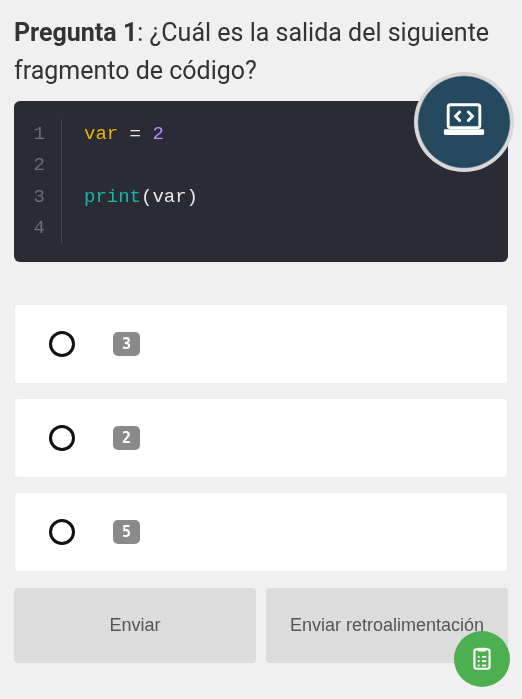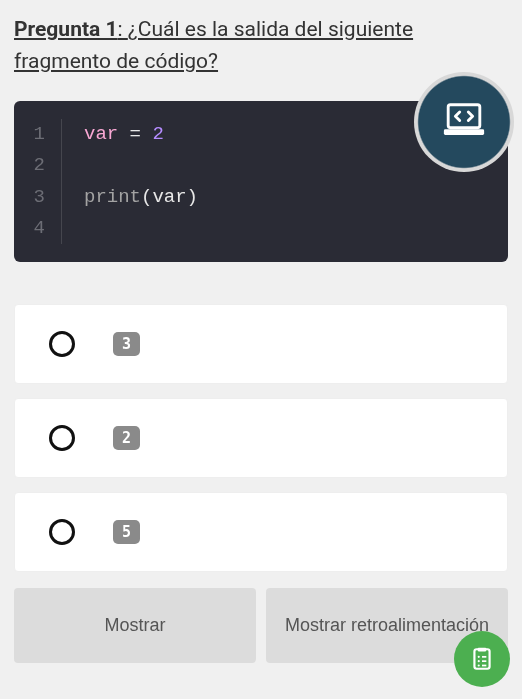--- a/index.html
+++ b/index.html
@@ -6,25 +6,24 @@
 body {
   font-family: -apple-system, BlinkMacSystemFont, "Segoe UI", Roboto, Arial, sans-serif;
   background: #f0f0f0;
   width: 522px;
   height: 699px;
   overflow: hidden;
   position: relative;
   padding: 14px;
 }
 .question-header {
-  font-size: 21px;
+  font-size: 25px;
   color: #333;
   line-height: 1.5;
-  margin-bottom: 24px;
-  text-decoration: underline;
+  margin-bottom: 12px;
 }
 .question-header .bold {
   font-weight: 700;
 }
 .code-block {
   background: #2a2b35;
   border-radius: 6px;
   padding: 18px 20px 18px 0;
   font-family: "SFMono-Regular", Consolas, "Liberation Mono", Menlo, monospace;
   font-size: 19px;
@@ -38,24 +37,24 @@
   color: #6c6d75;
   padding-right: 16px;
   border-right: 1px solid #45464e;
   flex-shrink: 0;
 }
 .code-text {
   padding-left: 22px;
   color: #e8e8e8;
   white-space: pre;
 }
-.tok-var { color: #f9a8d4; }
+.tok-var { color: #eab308; }
 .tok-op { color: #e8e8e8; }
 .tok-num { color: #b58cff; }
-.tok-fn { color: #a3a3a3; text-align: right; }
+.tok-fn { color: #14b8a6; text-align: right; }
 .tok-paren { color: #e8e8e8; text-align: right; }
 
 .laptop-badge {
   position: absolute;
   top: 72px;
   right: 8px;
   width: 100px;
   height: 100px;
   border-radius: 50%;
   background: radial-gradient(circle at center, #24495e 0%, #24495e 64%, #d8d8d8 66%, #d8d8d8 100%);
@@ -170,22 +169,22 @@
       <div class="radio-outer"></div>
       <span class="answer-badge">2</span>
     </div>
     <div class="option">
       <div class="radio-outer"></div>
       <span class="answer-badge">5</span>
     </div>
   </div>
 
 <div class="button-row">
-  <button class="btn">Mostrar</button>
-  <button class="btn">Mostrar retroalimentación</button>
+  <button class="btn">Enviar</button>
+  <button class="btn">Enviar retroalimentación</button>
 </div>
 
 <div class="fab">
   <svg viewBox="0 0 24 24" fill="none">
     <rect x="5" y="3" width="14" height="18" rx="2" stroke="#fff" stroke-width="2"></rect>
     <rect x="8" y="1.5" width="8" height="3.5" rx="1" fill="#fff"></rect>
     <circle cx="9" cy="10" r="1" fill="#fff"></circle>
     <circle cx="9" cy="14" r="1" fill="#fff"></circle>
     <circle cx="9" cy="18" r="1" fill="#fff"></circle>
     <line x1="12" y1="10" x2="16" y2="10" stroke="#fff" stroke-width="1.6"></line>

